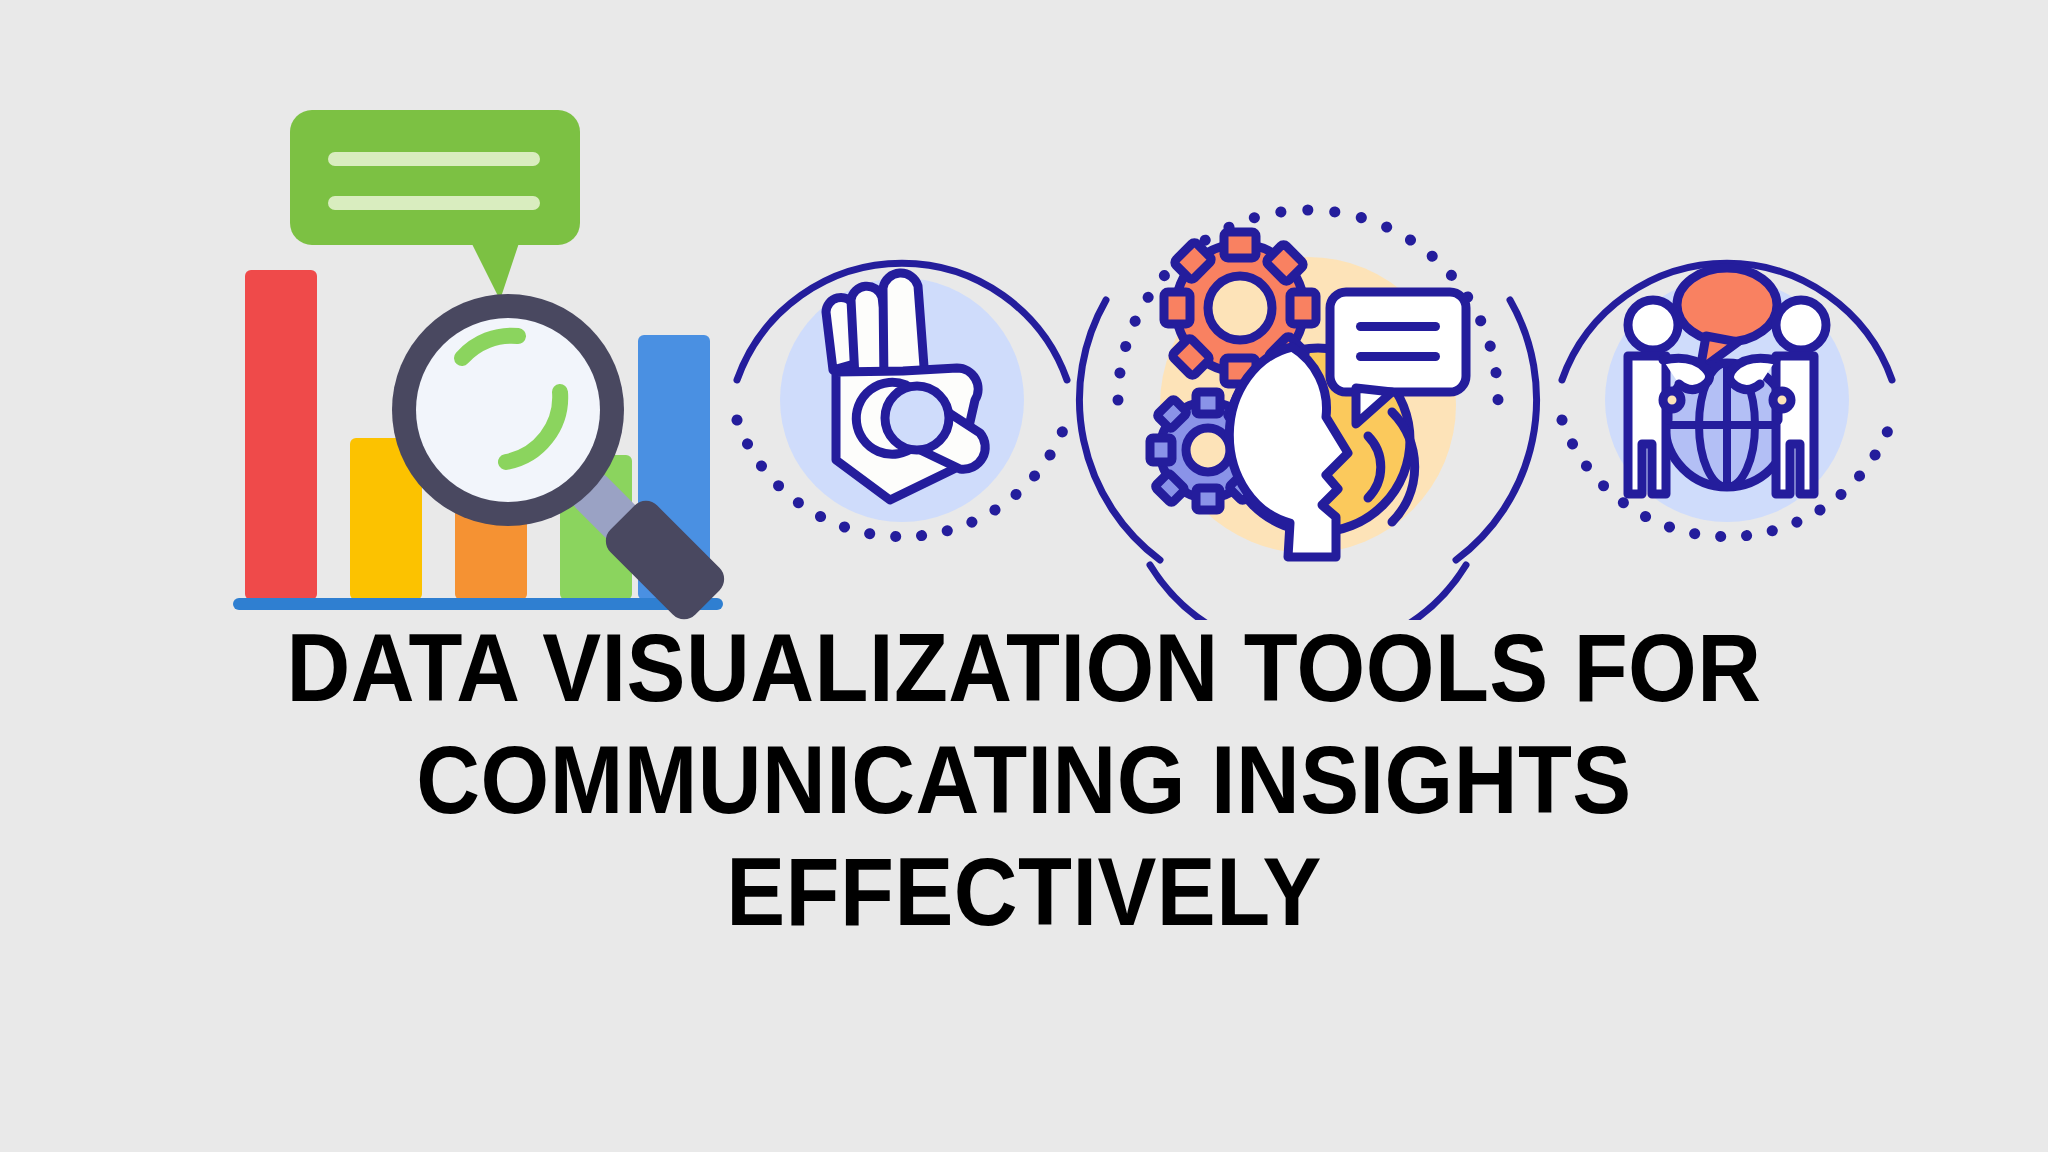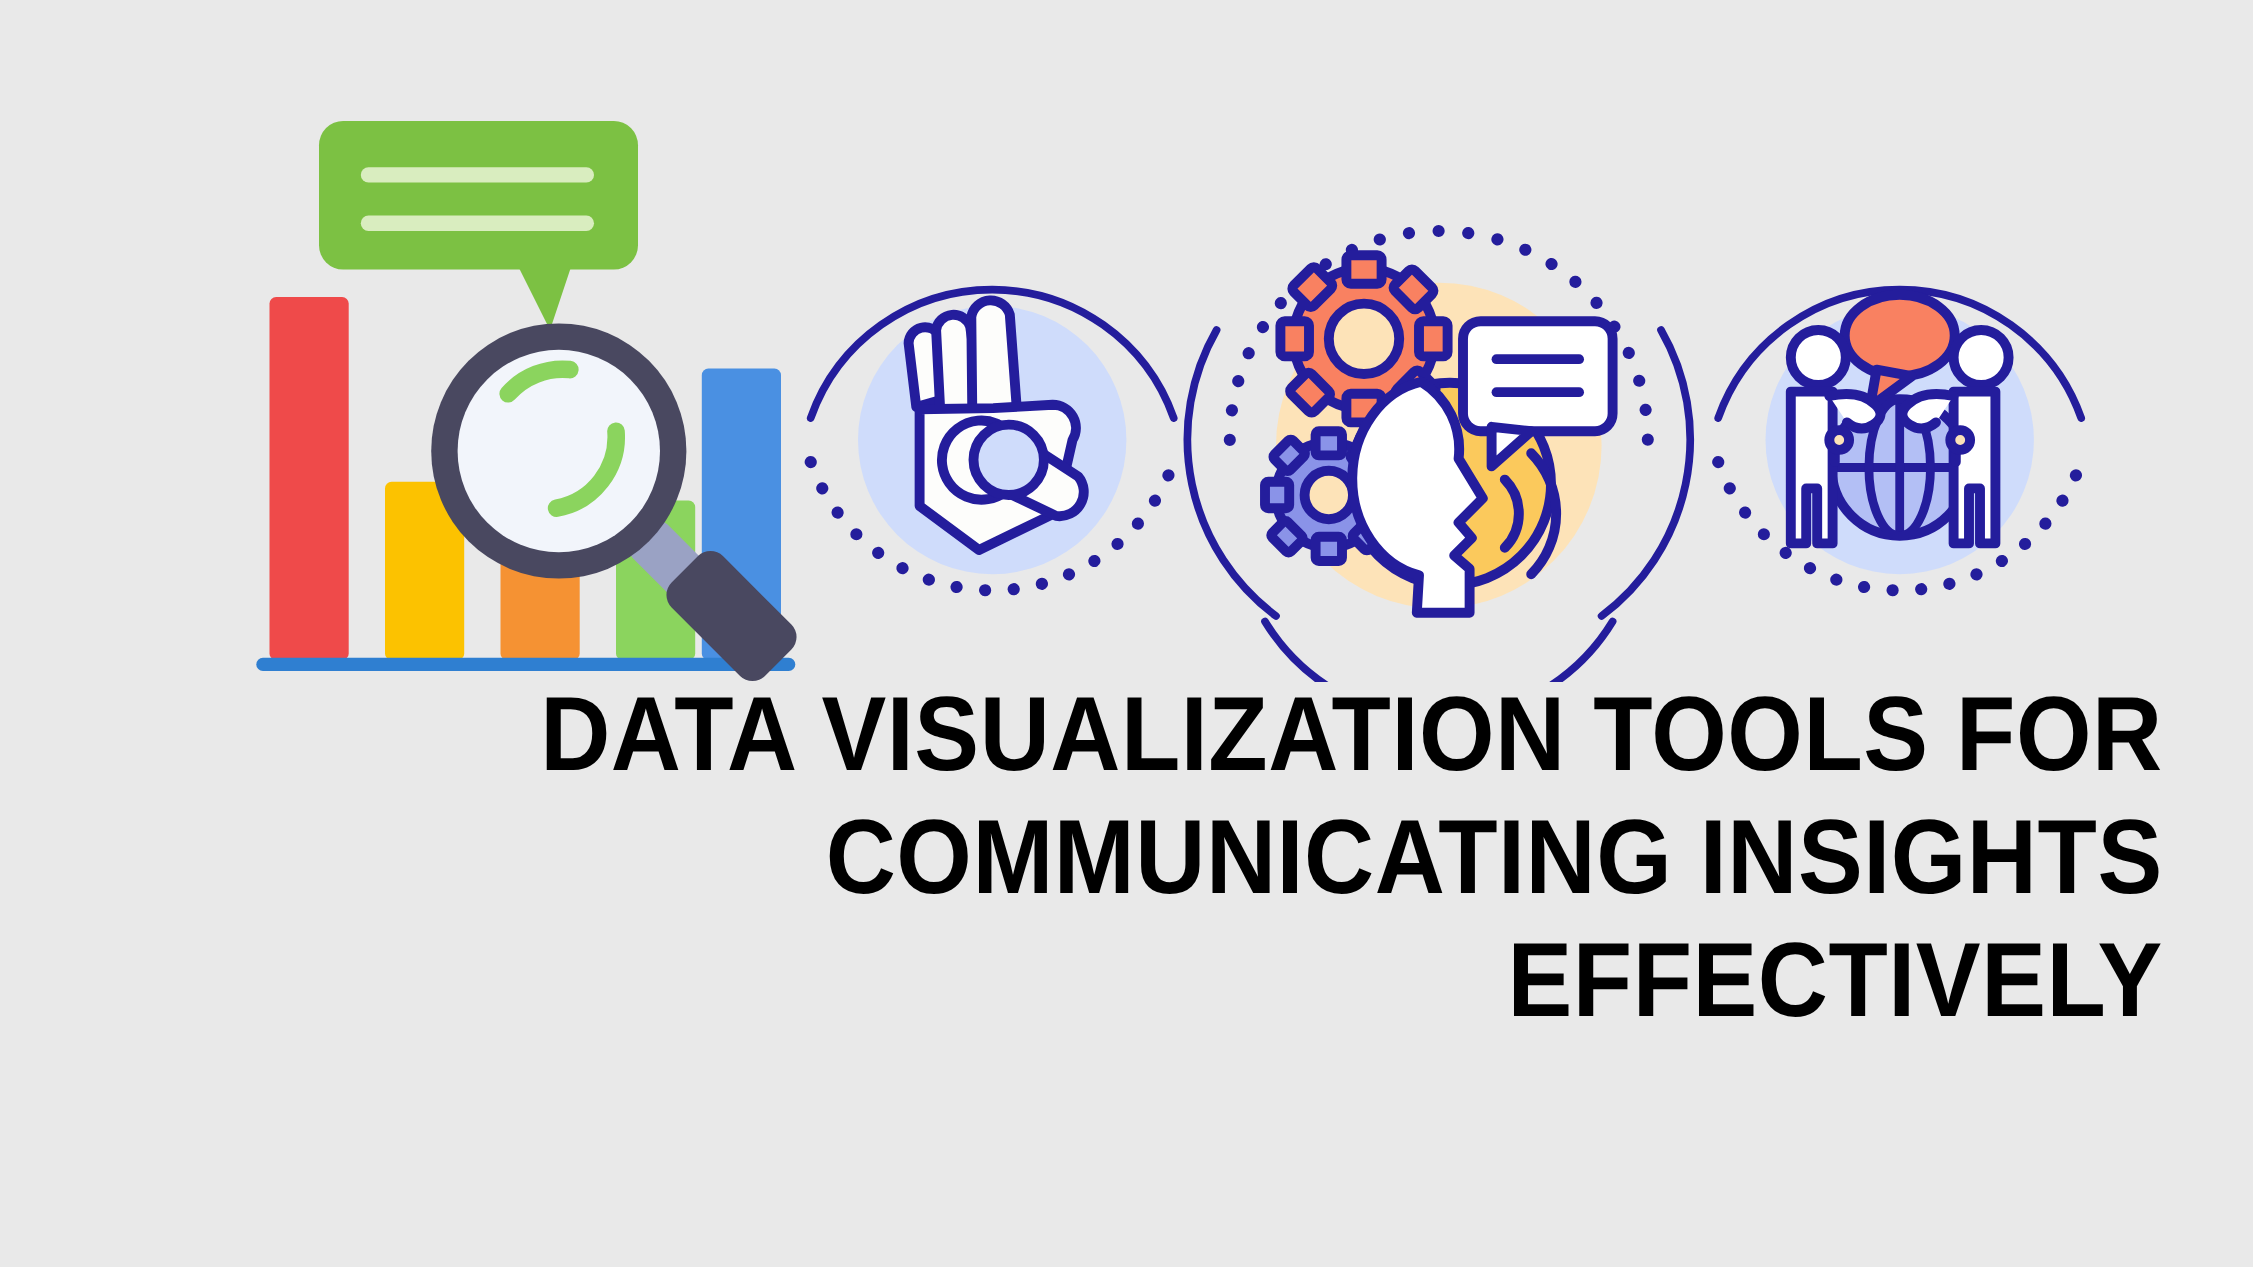--- a/index.html
+++ b/index.html
@@ -38,21 +38,21 @@
     height: 620px;
     display: block;
   }
 
   
   #headline {
     position: absolute;
     left: 0;
     top: 612px;
     width: 2048px;
-    text-align: right;
+    text-align: center;
   }
   .headline-line {
     display: block;
     color: #000000;
     font-family: "Liberation Sans Narrow", "Liberation Sans", sans-serif;
     font-weight: 700;
     font-size: 96px;
     line-height: 112px;
     letter-spacing: 0.5px;
     transform: scaleX(0.92);

